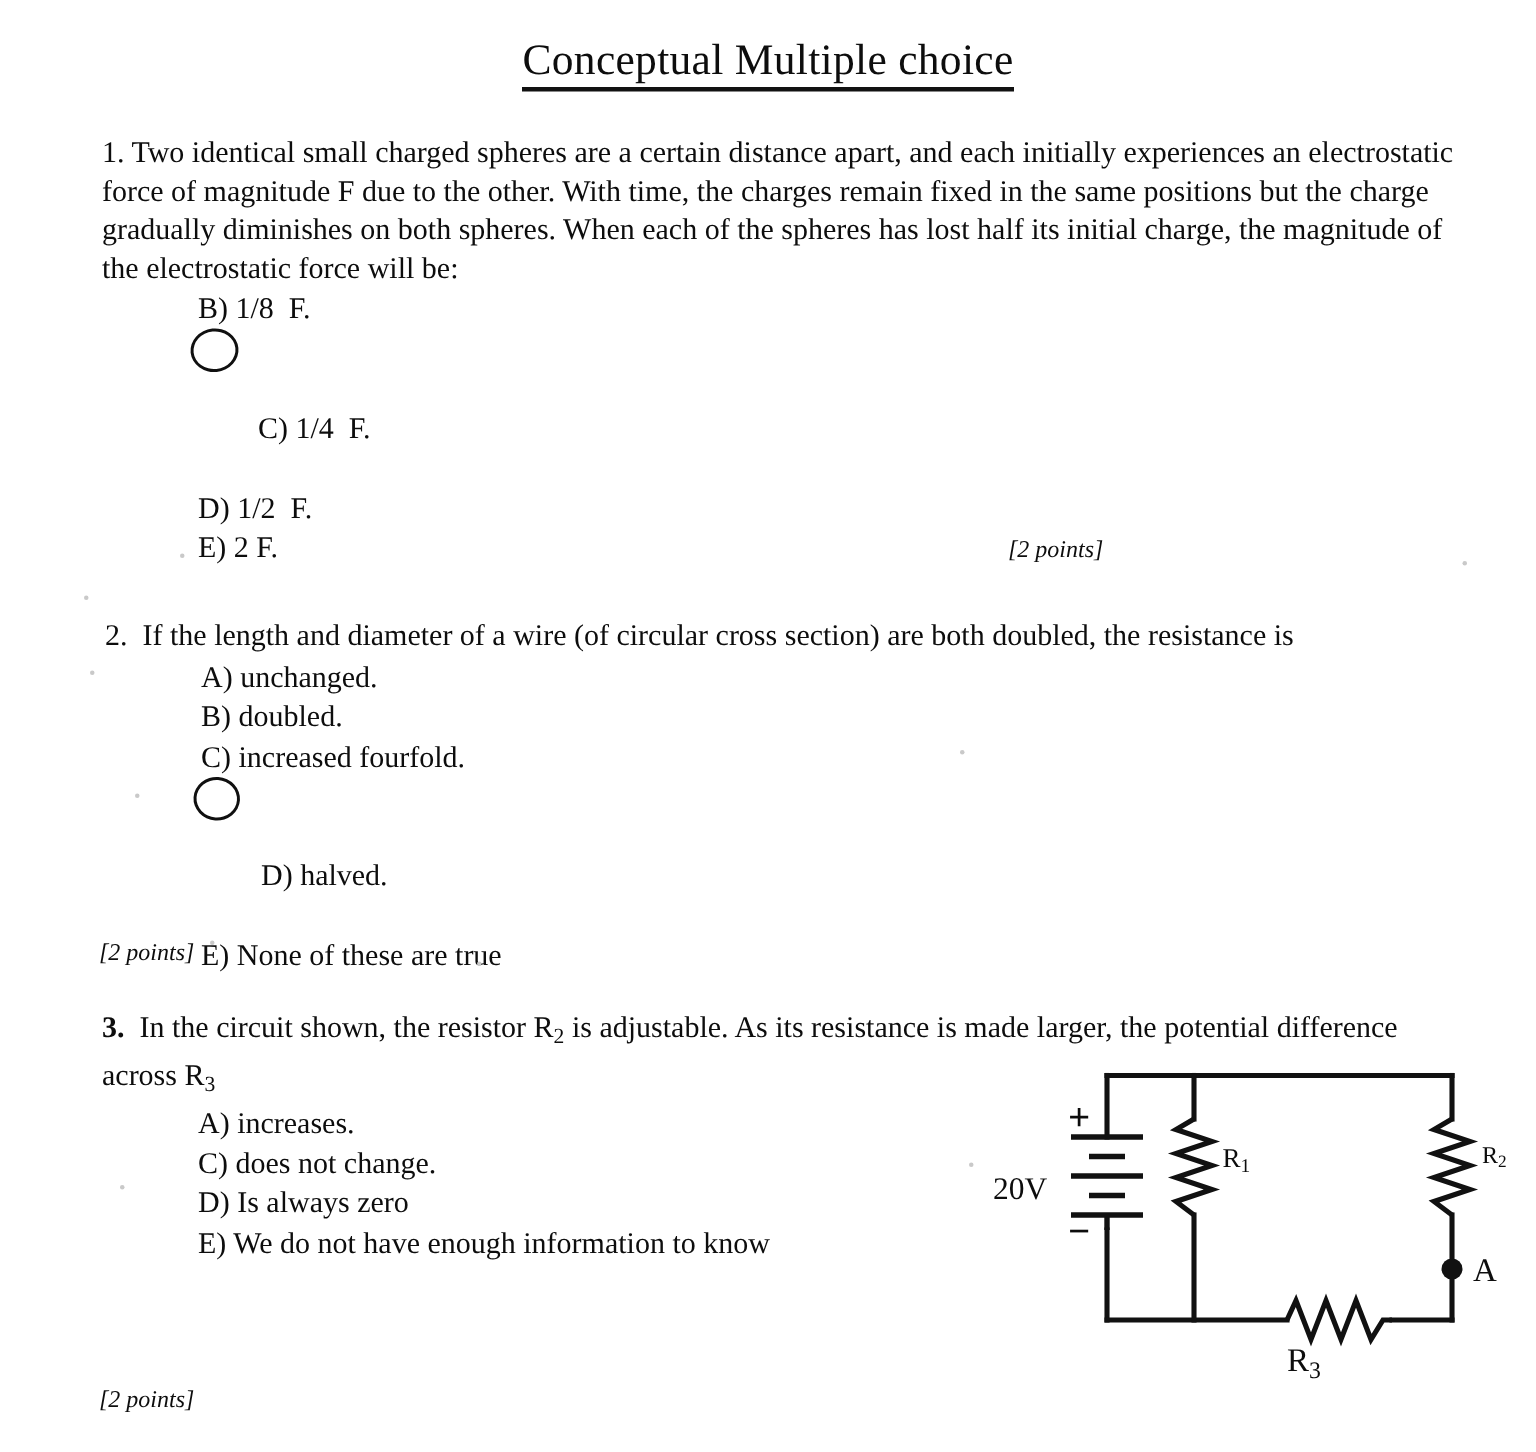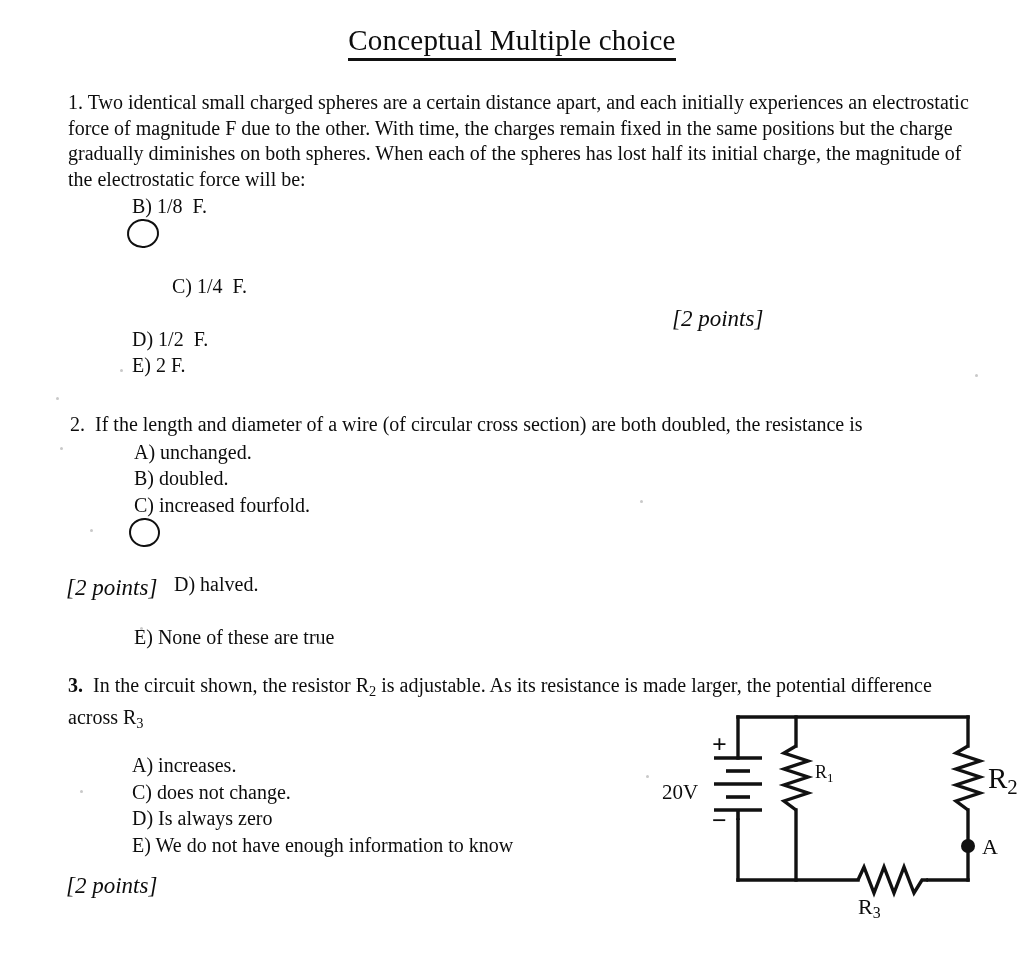--- a/index.html
+++ b/index.html
@@ -63,21 +63,22 @@
   
   .circle-mark {
     position: absolute;
     border: 2.6px solid #101010;
     border-radius: 50%;
     pointer-events: none;
   }
   .points-inline {
     position: absolute;
     font-style: italic;
-    font-size: 23px;
+    font-size: 16px;
+    margin-top: 48px;
   }
 
   sub {
     font-size: 0.72em;
     vertical-align: -0.28em;
   }
 
   
   .circuit {
     position: absolute;
@@ -127,21 +128,21 @@
         <span class="circle-mark" style="left:-5px; top:0px; width:27px; height:25px; transform:rotate(4deg);"></span>
         <span>D) halved.</span>
       </div>
       <div class="option"><span>E) None of these are true</span></div>
     </div>
     <div class="points-inline" style="left:-4px; top:163px;">[2 points]</div>
   </div>
 
   <div class="question" style="left:68px; top:673px; width:900px;">
     <div class="q-body" style="width:900px;"><span class="q-num-bold">3.</span>&nbsp; <span>In the circuit shown, the resistor R</span><sub>2</sub><span> is adjustable. As its resistance is made larger, the potential difference across R</span><sub>3</sub></div>
-    <div class="options" style="margin-top:16px;">
+    <div class="options" style="margin-top:0;">
       <div class="option"><span>A) increases.</span></div>
       <div class="option"><span>C) does not change.</span></div>
       <div class="option"><span>D) Is always zero</span></div>
       <div class="option"><span>E) We do not have enough information to know</span></div>
     </div>
     <div class="points-inline" style="left:-2px; top:200px;">[2 points]</div>
   </div>
 
   <div class="circuit">
     <svg width="372" height="240" viewBox="0 0 372 240" xmlns="http://www.w3.org/2000/svg">
@@ -182,21 +183,21 @@
       <polyline points="206,182 212,169 222,195 232,169 242,195 252,169 262,195 270,182 276,182" stroke="#111111" stroke-width="3.4" fill="none" stroke-linejoin="miter"></polyline>
 
       <circle cx="316" cy="148" r="7" fill="#111111"></circle>
     </svg>
 
     <div style="position:absolute; left:10px; top:82px; font-size:21px;text-align:right;">20V</div>
     <div style="position:absolute; left:60px; top:34px; font-size:26px; font-weight:bold; line-height:1;">+</div>
     <div style="position:absolute; left:60px; top:110px; font-size:26px; font-weight:bold; line-height:1;">−</div>
 
     <div style="position:absolute; left:163px; top:64px; font-size:18px;"><span>R</span><sub>1</sub></div>
-    <div style="position:absolute; left:336px; top:64px; font-size:29px;"><span>R</span><sub>2</sub></div>
+    <div style="position:absolute; left:336px; top:64px; font-size:16px;"><span>R</span><sub>2</sub></div>
     <div style="position:absolute; left:206px; top:196px; font-size:22px;"><span>R</span><sub>3</sub></div>
     <div style="position:absolute; left:330px; top:136px; font-size:22px;">A</div>
   </div>
 
   <span class="speck" style="left:120px; top:369px; width:3px; height:3px;"></span>
   <span class="speck" style="left:975px; top:374px; width:3px; height:3px;"></span>
   <span class="speck" style="left:56px; top:397px; width:3px; height:3px;"></span>
   <span class="speck" style="left:60px; top:447px; width:3px; height:3px;"></span>
   <span class="speck" style="left:90px; top:529px; width:3px; height:3px;"></span>
   <span class="speck" style="left:140px; top:627px; width:3px; height:3px;"></span>

